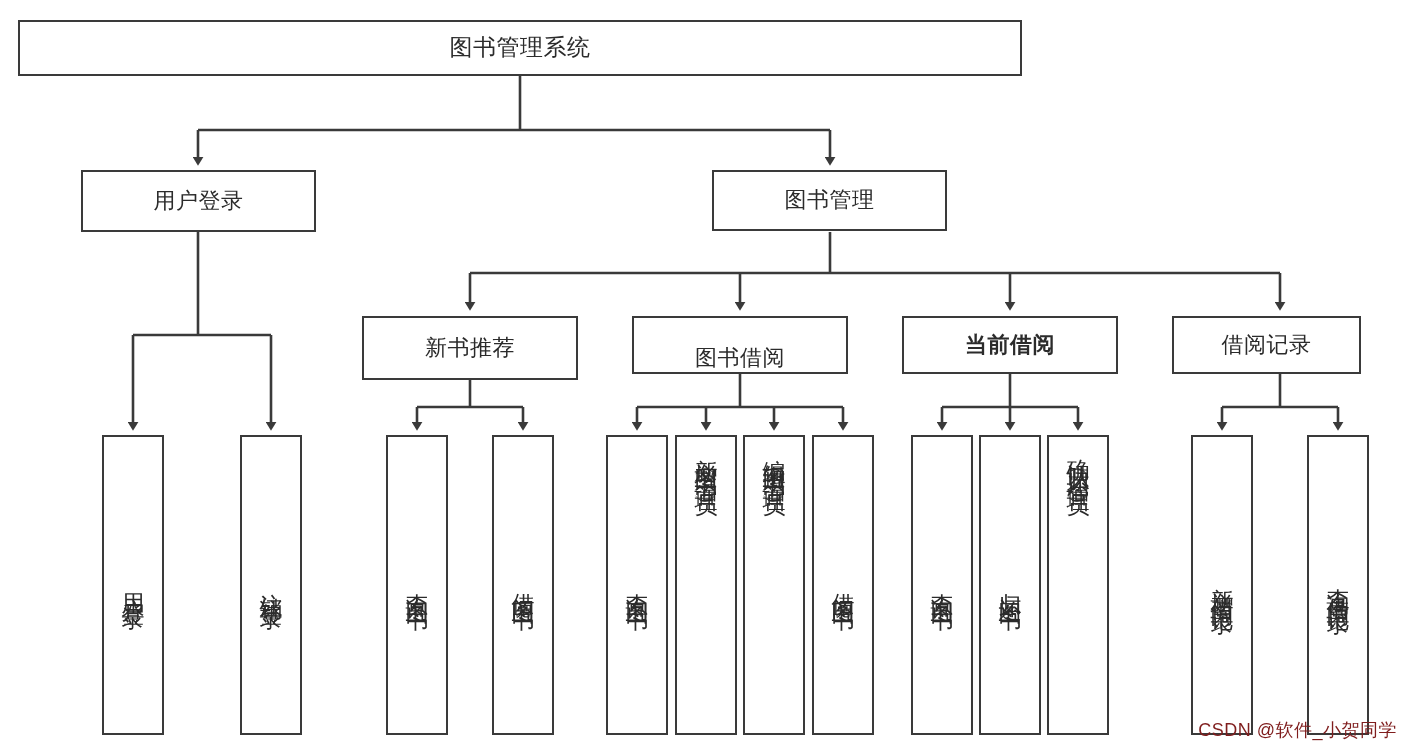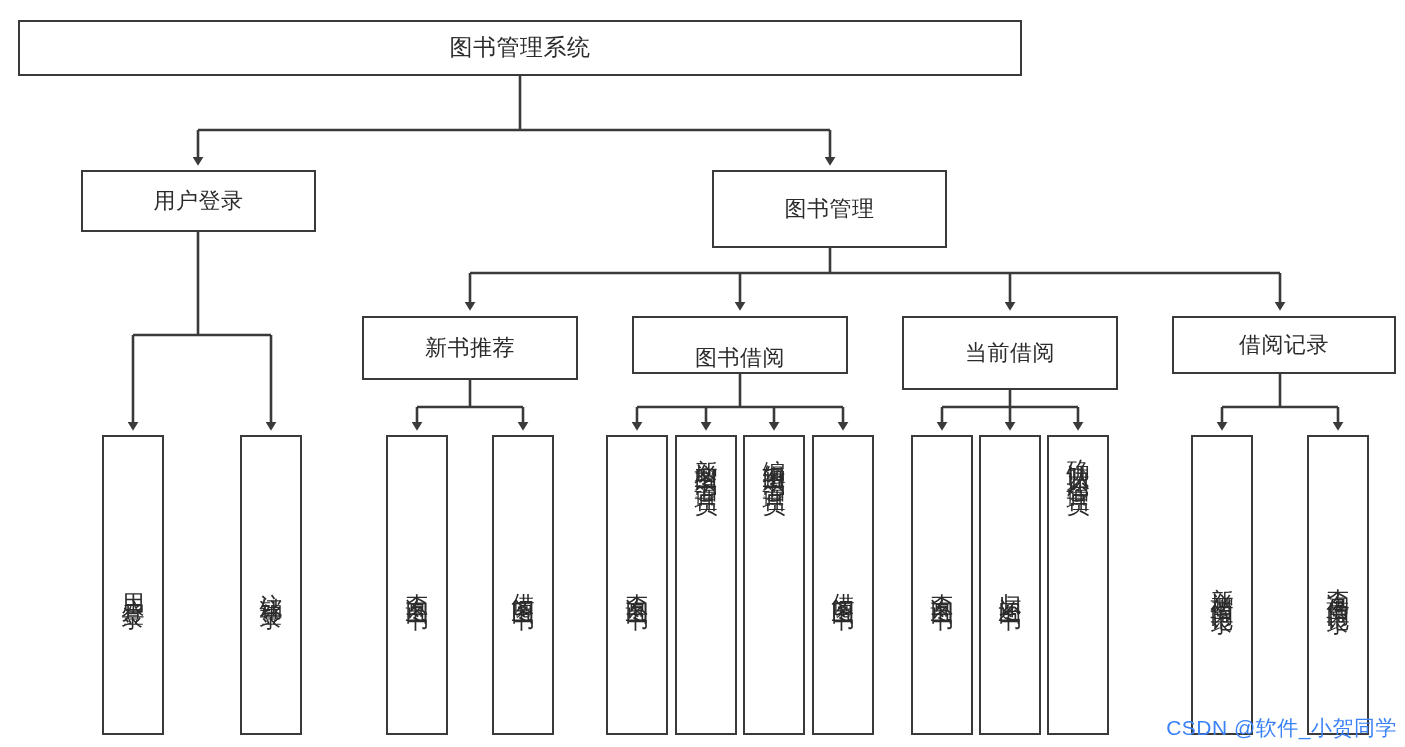--- a/index.html
+++ b/index.html
@@ -62,22 +62,22 @@
     white-space: nowrap;
   }
   .node.v.mid {
     align-items: center;
     padding-top: 0;
   }
   .watermark {
     position: absolute;
     right: 8px;
     bottom: 5px;
-    font-size: 21px;
-    color: #3b82f6;
+    font-size: 18px;
+    color: #7f1d1d;
     letter-spacing: 0.5px;
     white-space: nowrap;
   }
 </style>
 </head>
 <body>
 
 <div id="canvas">
 
   <svg id="wires" viewBox="0 0 1405 747">
@@ -130,34 +130,34 @@
     </g>
   </svg>
 
   <div class="node h root" style="left:18px; top:12px; width:1004px; height:56px;margin-top:8px;">
     <span class="lbl">图书管理系统</span>
   </div>
 
   <div class="node h" style="left:81px; top:170px; width:235px; height:62px;">
     <span class="lbl">用户登录</span>
   </div>
-  <div class="node h" style="left:712px; top:170px; width:235px; height:78px;">
+  <div class="node h" style="left:712px; top:170px; width:235px; height:61px;">
     <span class="lbl">图书管理</span>
   </div>
 
   <div class="node h" style="left:362px; top:316px; width:216px; height:64px;">
     <span class="lbl">新书推荐</span>
   </div>
   <div class="node h" style="left:632px; top:316px; width:216px; height:58px;align-items:flex-end;">
     <span class="lbl">图书借阅</span>
   </div>
-  <div class="node h" style="left:902px; top:316px; width:216px; height:74px;">
+  <div class="node h" style="left:902px; top:316px; width:216px; height:58px;font-weight:bold;">
     <span class="lbl">当前借阅</span>
   </div>
-  <div class="node h" style="left:1172px; top:316px; width:224px; height:58px;">
+  <div class="node h" style="left:1172px; top:316px; width:189px; height:58px;">
     <span class="lbl">借阅记录</span>
   </div>
 
   <div class="node v mid" style="left:102px; top:435px; width:62px; height:300px;">
     <span class="lbl">用户登录</span>
   </div>
   <div class="node v mid" style="left:240px; top:435px; width:62px; height:300px;">
     <span class="lbl">注销登录</span>
   </div>
 

